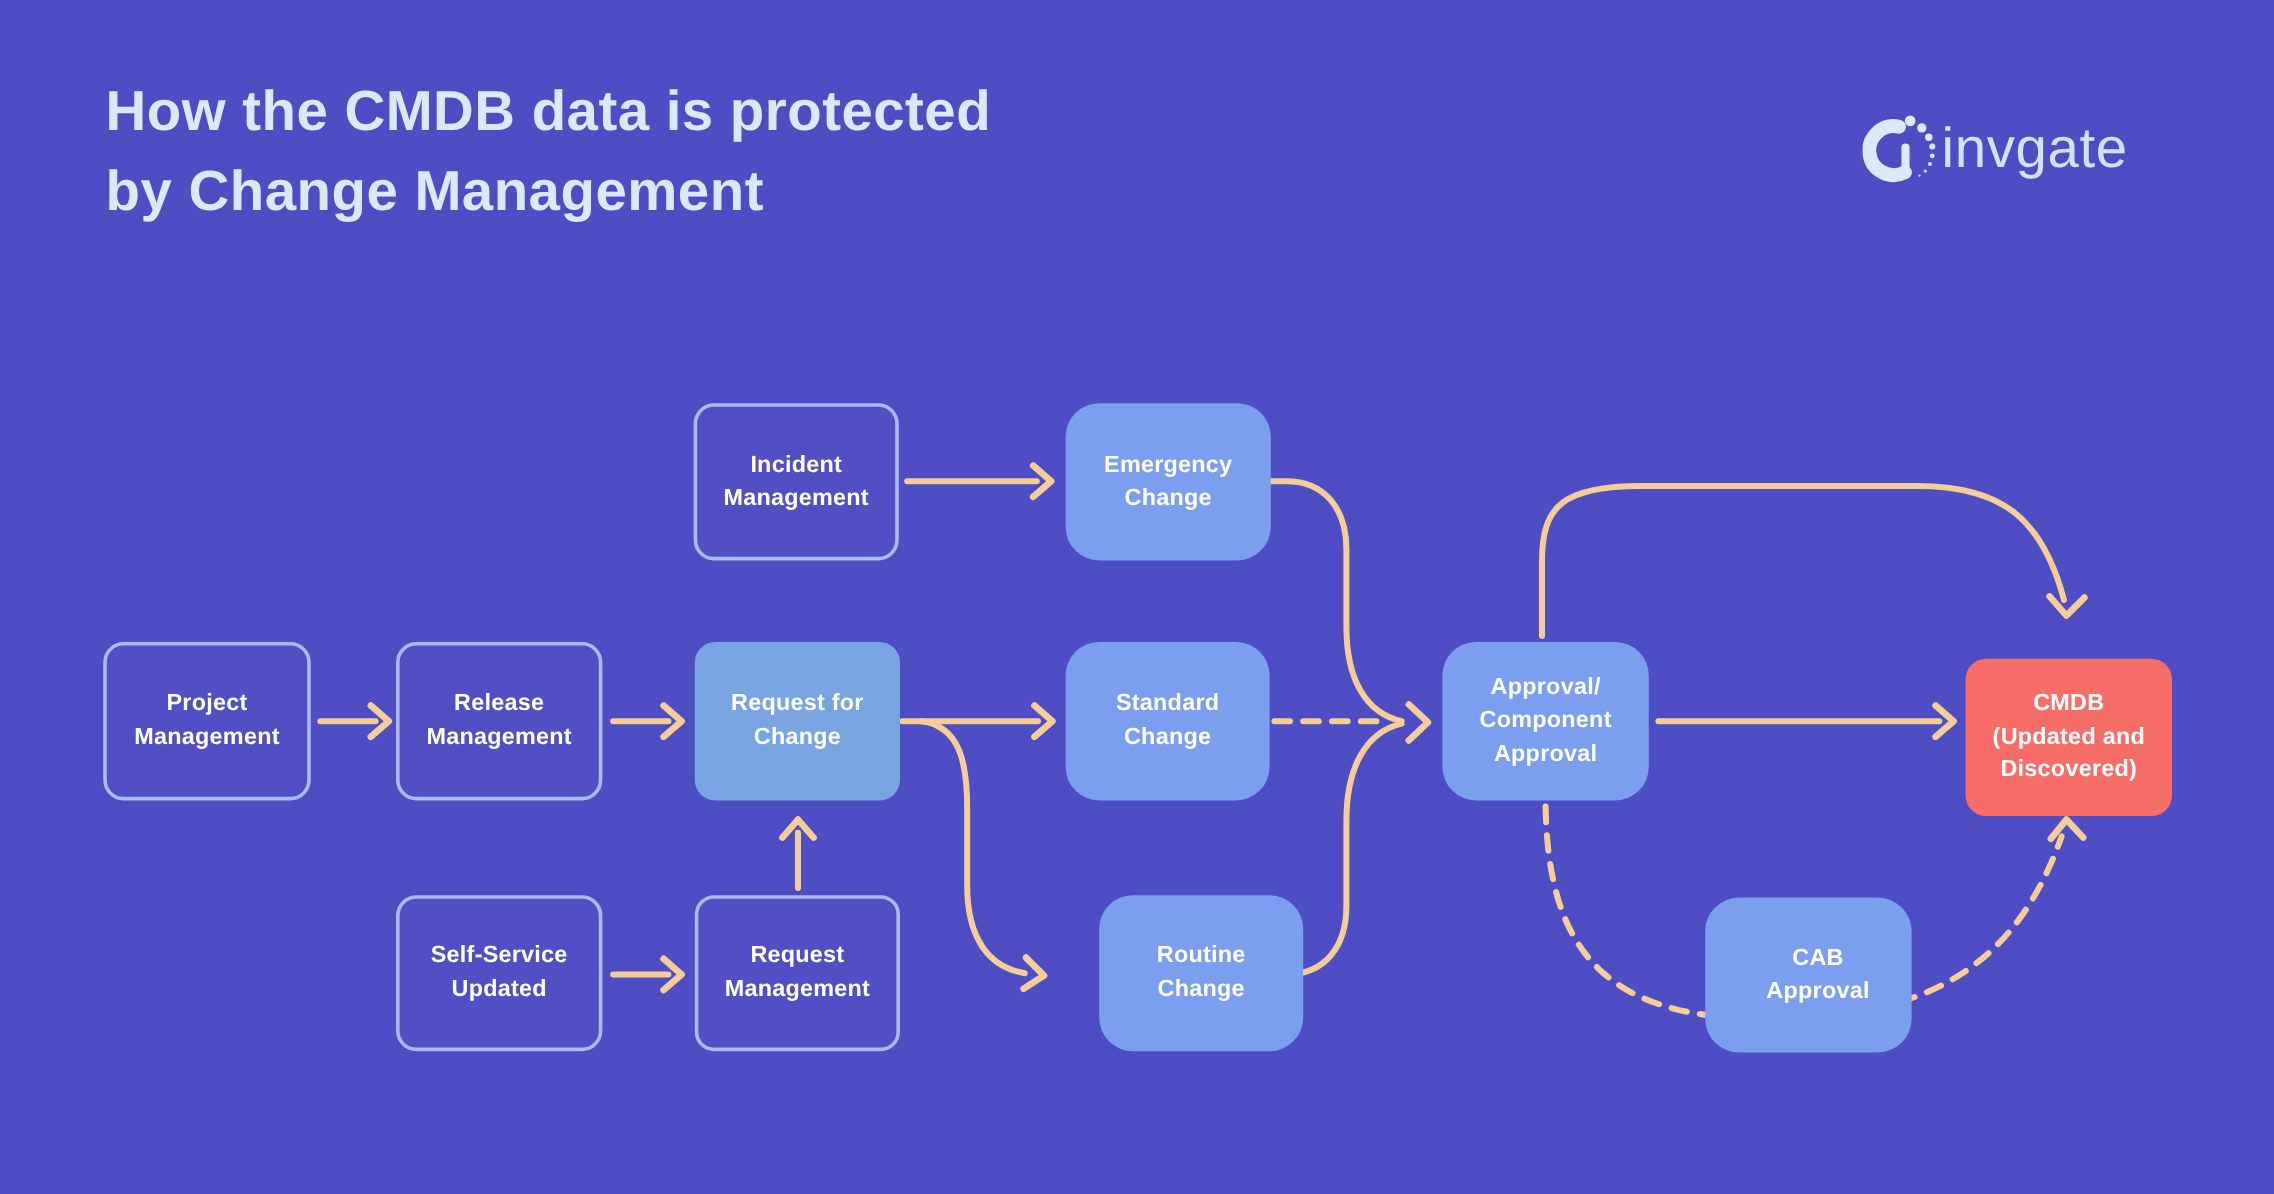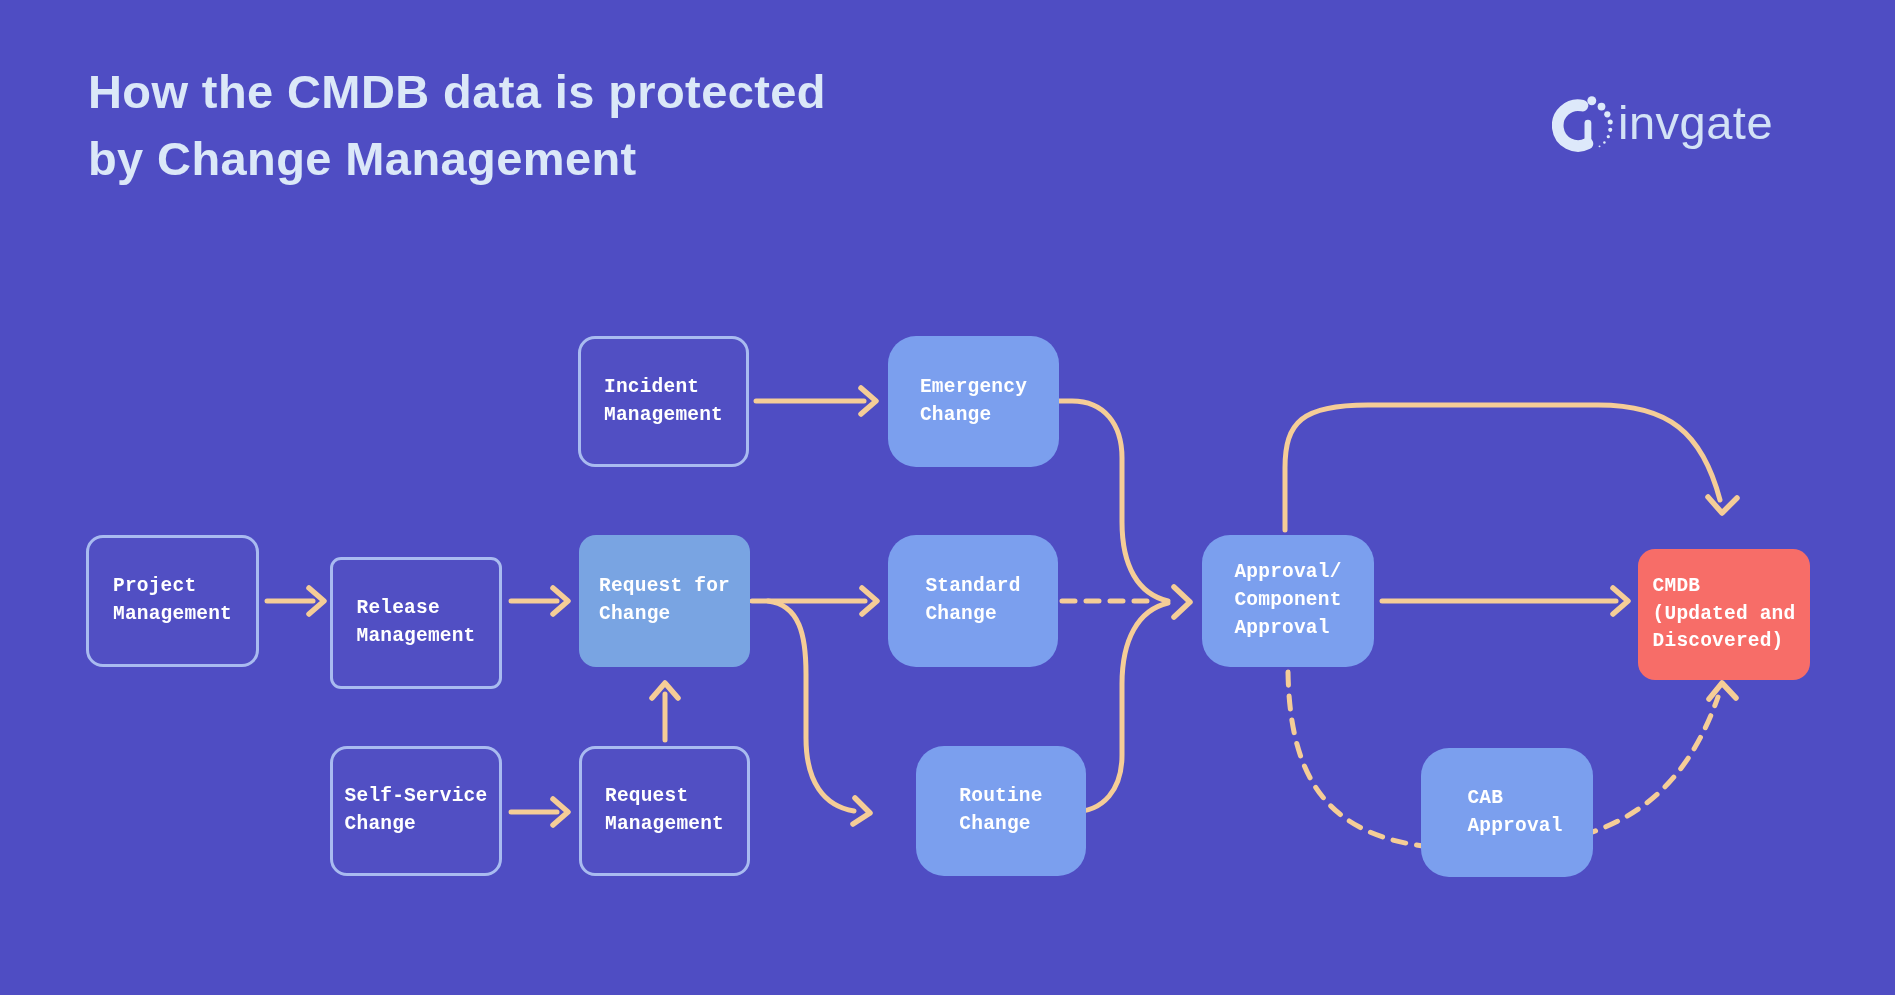--- a/index.html
+++ b/index.html
@@ -23,27 +23,27 @@
   }
   .logo-text{
     color:#d3e2f6;font-size:47px;font-weight:400;
     letter-spacing:.5px;line-height:1;
     padding-bottom:6px;
   }
   .arrow-layer{position:absolute;left:0;top:0;width:1895px;height:995px;}
   .node{
     position:absolute;
     display:flex;align-items:center;justify-content:center;
+    text-align:center;
     color:#ffffff;
     font-size:19.5px;font-weight:700;line-height:1.42;
     letter-spacing:.2px;
     white-space:pre-line;
     border-radius:17px;
     box-sizing:border-box;
-    font-family:Liberation Mono, monospace;
   }
   .node.outlined{border:3px solid #a9bbf0;background:rgba(255,255,255,0.015);}
   .node.filled{background:#7b9fee;border-radius:28px;}
   .node.filled-steel{background:#79a4e2;}
   .node.highlight-red{background:#f76d68;margin-top:15px;}
 </style>
 </head>
 <body>
 
 <div class="canvas">
@@ -114,39 +114,39 @@
 
   <div class="node outlined" style="left:578px;top:336px;width:171px;height:131px;">Incident
 Management</div>
 
   <div class="node filled" style="left:888px;top:336px;width:171px;height:131px;">Emergency
 Change</div>
 
   <div class="node outlined" style="left:86px;top:535px;width:173px;height:132px;">Project
 Management</div>
 
-  <div class="node outlined" style="left:330px;top:557px;width:172px;height:132px;border-radius:11px;">Release
+  <div class="node outlined" style="left:330px;top:535px;width:172px;height:132px;">Release
 Management</div>
 
   <div class="node filled-steel" style="left:579px;top:535px;width:171px;height:132px;">Request for
 Change</div>
 
   <div class="node filled" style="left:888px;top:535px;width:170px;height:132px;">Standard
 Change</div>
 
   <div class="node filled" style="left:1202px;top:535px;width:172px;height:132px;">Approval/
 Component
 Approval</div>
 
   <div class="node highlight-red" style="left:1638px;top:534px;width:172px;height:131px;">CMDB
 (Updated and
 Discovered)</div>
 
   <div class="node outlined" style="left:330px;top:746px;width:172px;height:130px;">Self-Service
-Change</div>
+Updated</div>
 
   <div class="node outlined" style="left:579px;top:746px;width:171px;height:130px;border-radius:16px;">Request
 Management</div>
 
   <div class="node filled" style="left:888px;top:746px;width:170px;height:130px;margin-left:28px;">Routine
 Change</div>
 
   <div class="node filled" style="left:1421px;top:748px;width:172px;height:129px;padding-left:16px;">CAB
 Approval</div>
 

